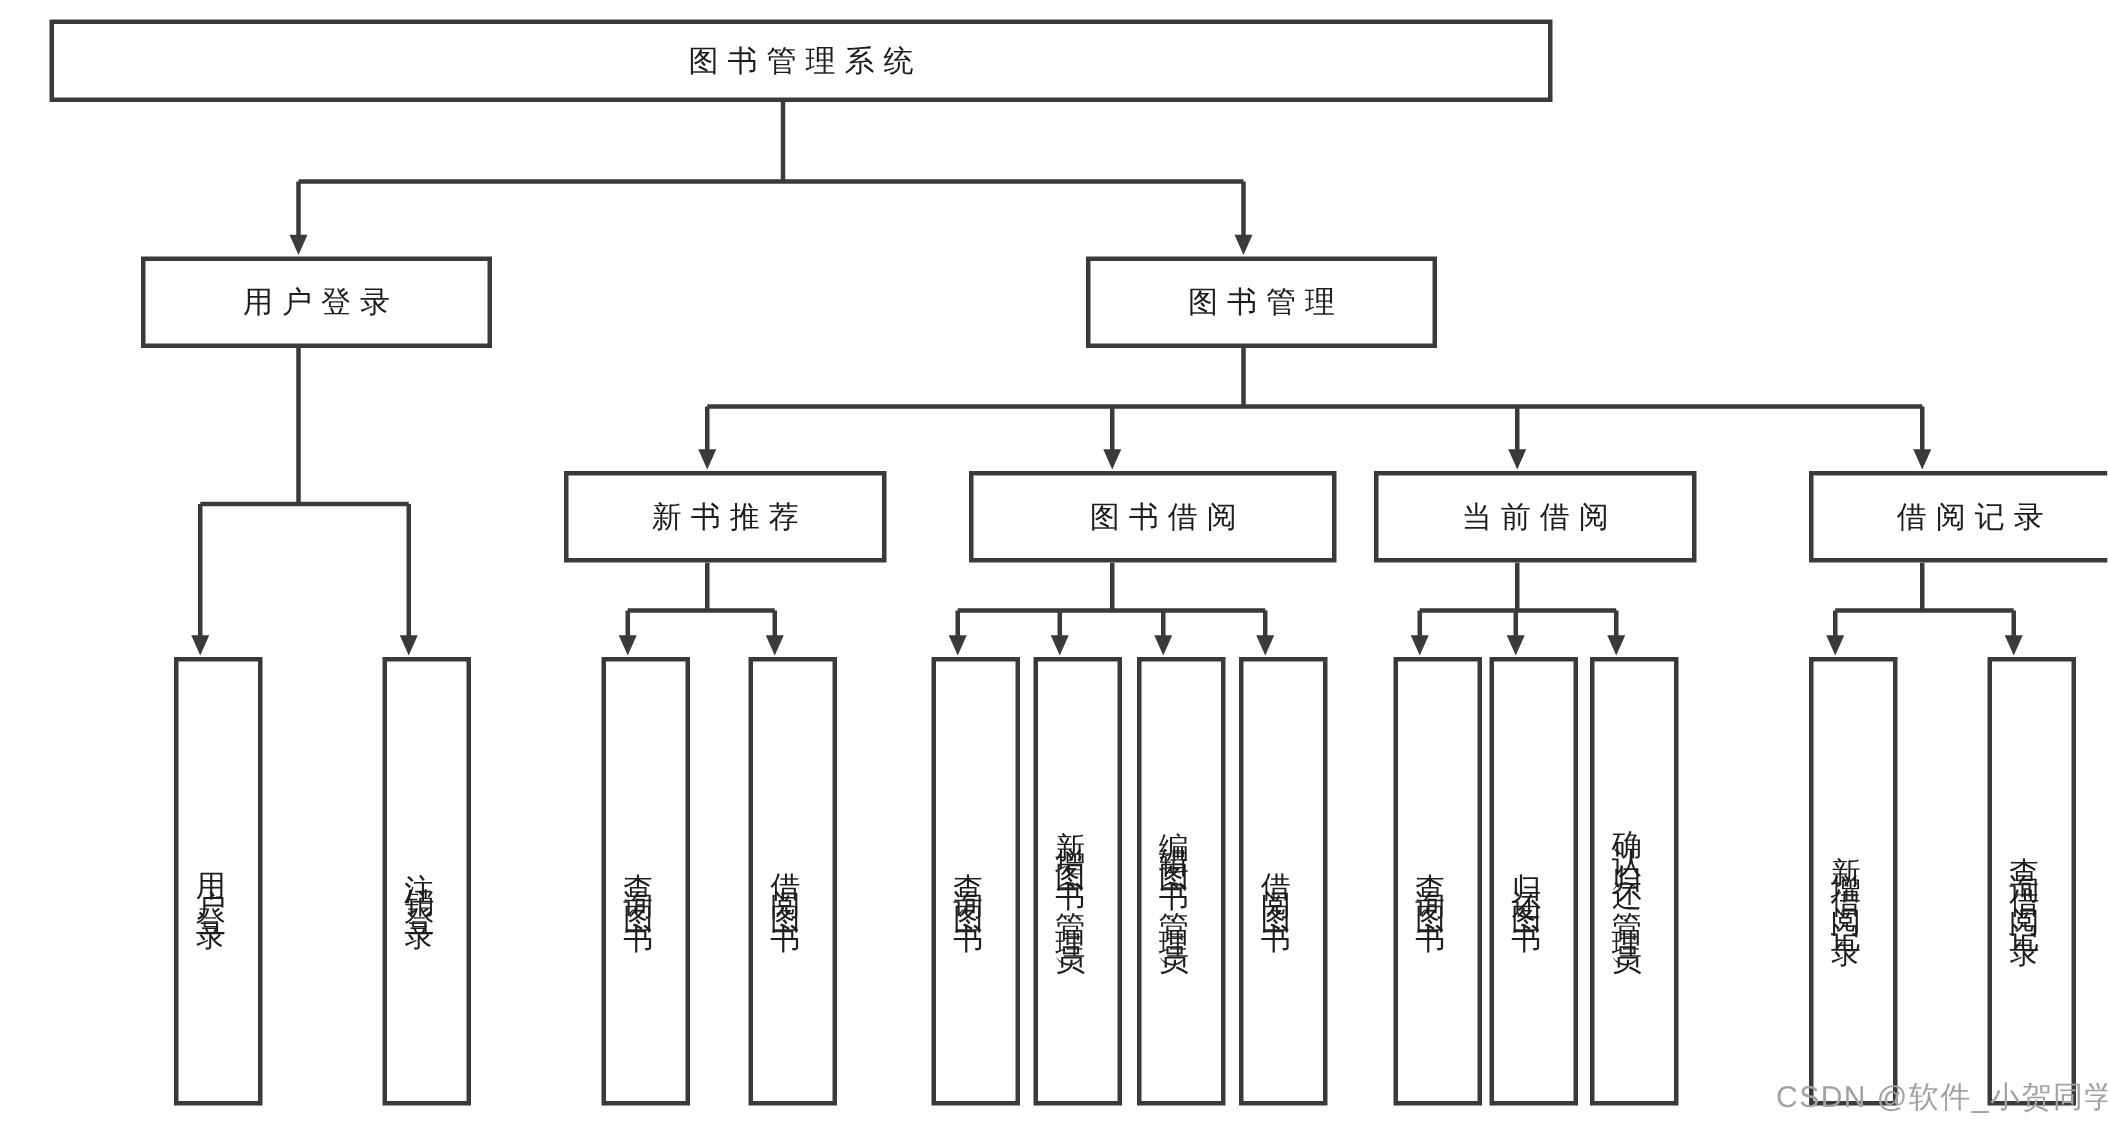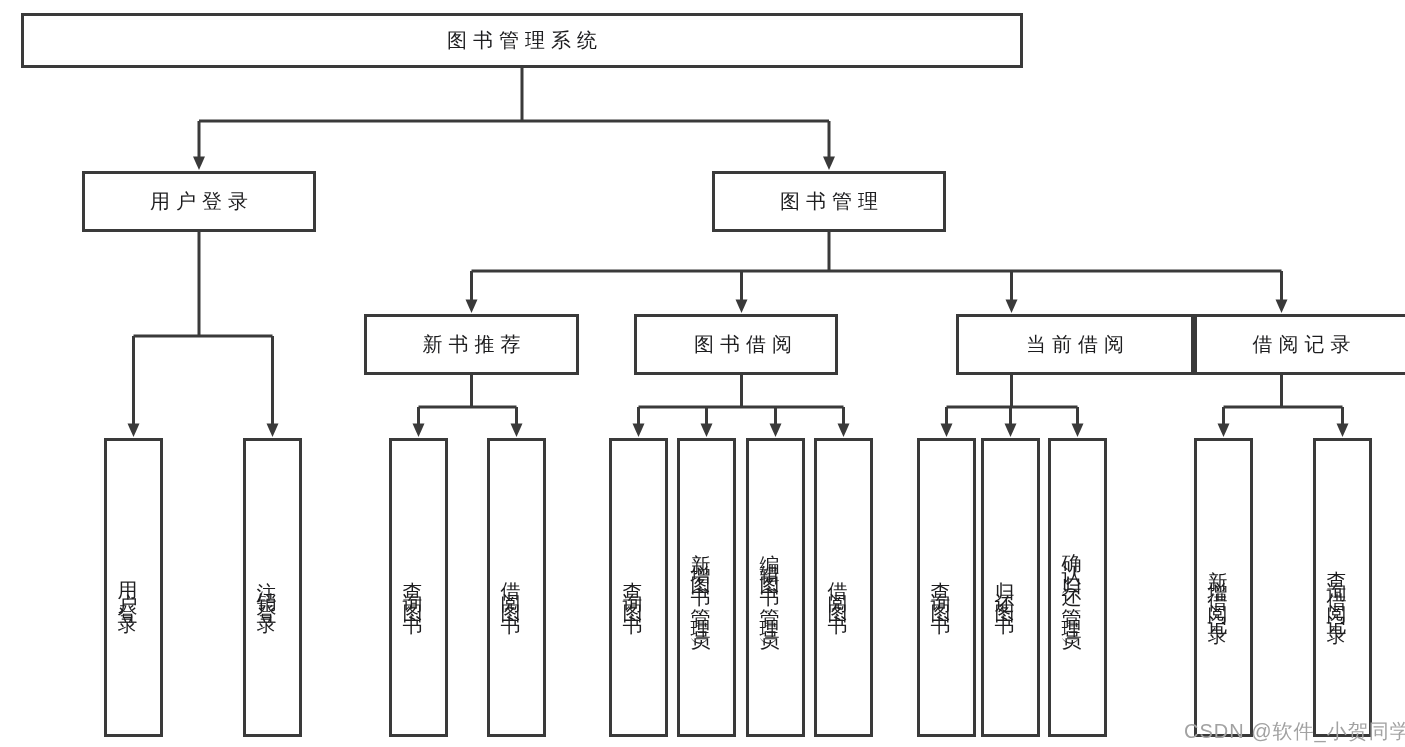--- a/index.html
+++ b/index.html
@@ -15,20 +15,21 @@
   .box {
     position: absolute;
     box-sizing: border-box;
     border: 3px solid #3a3a3a;
     background: #ffffff;
     display: flex;
     align-items: center;
     justify-content: center;
     color: #1d1d1f;
     z-index: 2;
+    margin-left: 12px;
   }
   .hbox {
     height: 61px;
     font-size: 20px;
     letter-spacing: 6px;
     text-indent: 6px; 
     white-space: nowrap;
   }
   .root { left: 21px; top: 13px; width: 1002px; height: 55px; }
   .vbox {
@@ -100,22 +101,22 @@
       <polygon points="1342.5,437 1336.5,423.5 1348.5,423.5"></polygon>
     </g>
   </svg>
 
   <div class="box hbox root">图书管理系统</div>
 
   <div class="box hbox" style="left:82px;top:171px;width:234px;">用户登录</div>
   <div class="box hbox" style="left:712px;top:171px;width:234px;">图书管理</div>
 
   <div class="box hbox" style="left:364px;top:314px;width:215px;">新书推荐</div>
-  <div class="box hbox" style="left:634px;top:314px;width:204px;padding-left:14px;">图书借阅</div>
-  <div class="box hbox" style="left:956px;top:314px;width:238px;text-align:center;">当前借阅</div>
+  <div class="box hbox" style="left:634px;top:314px;width:245px;padding-left:14px;">图书借阅</div>
+  <div class="box hbox" style="left:904px;top:314px;width:215px;text-align:center;">当前借阅</div>
   <div class="box hbox" style="left:1194px;top:314px;width:215px;">借阅记录</div>
 
   <div class="box vbox" style="left:104px;">
     <span>用户登录</span>
     </div>
   <div class="box vbox" style="left:243px;">
     <span>注销登录</span>
     </div>
 
   <div class="box vbox" style="left:389px;">

